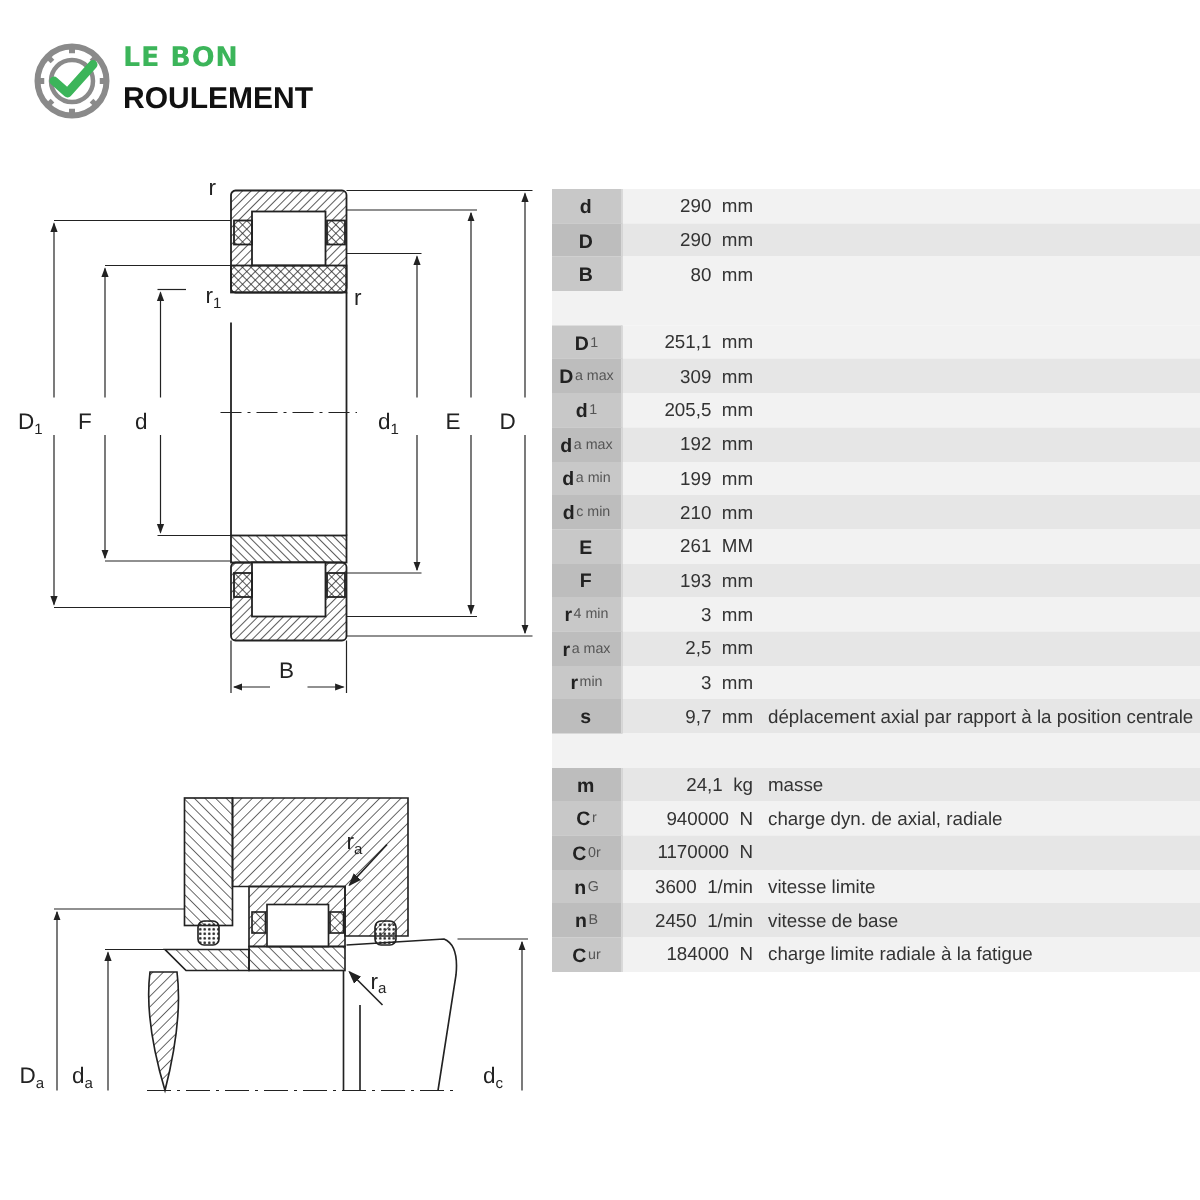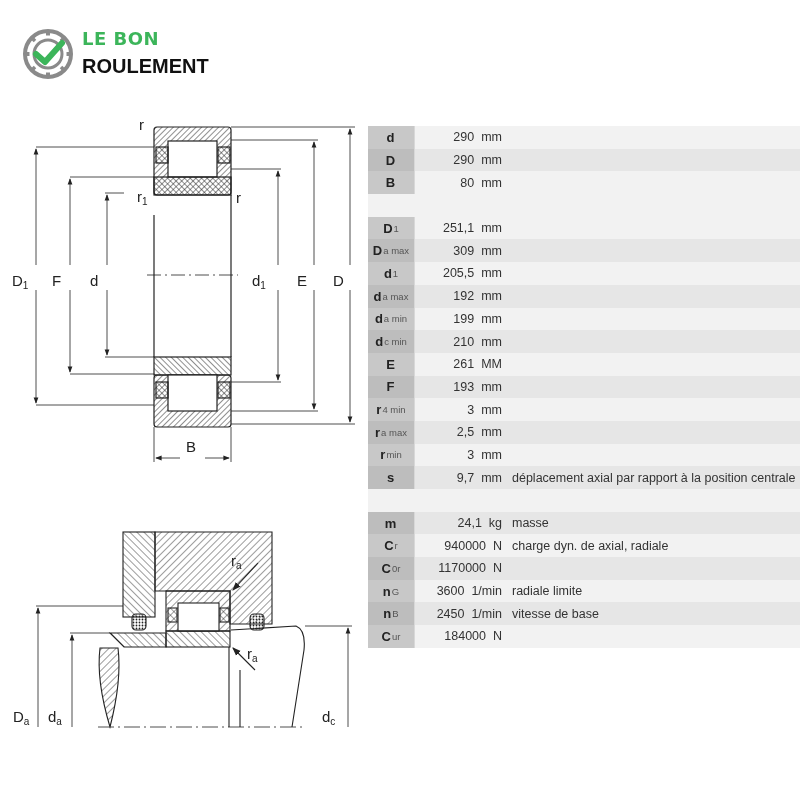--- a/index.html
+++ b/index.html
@@ -331,30 +331,31 @@
         <sub>0r</sub>
       </div>
     <div class="cell-val"><span>1170000</span>&nbsp; <span>N</span></div>
   </div>
   <div class="row odd">
     <div class="cell-key">
         <span>n</span>
         <sub>G</sub>
       </div>
     <div class="cell-val"><span>3600</span>&nbsp; <span>1/min</span></div>
-    <div class="cell-desc">radiale limite</div>
+    <div class="cell-desc">vitesse limite</div>
   </div>
   <div class="row even">
     <div class="cell-key">
         <span>n</span>
         <sub>B</sub>
       </div>
     <div class="cell-val"><span>2450</span>&nbsp; <span>1/min</span></div>
     <div class="cell-desc">vitesse de base</div>
   </div>
   <div class="row odd">
     <div class="cell-key">
         <span>C</span>
         <sub>ur</sub>
       </div>
     <div class="cell-val"><span>184000</span>&nbsp; <span>N</span></div>
+    <div class="cell-desc">charge limite radiale à la fatigue</div>
   </div>
 </div>
 
 </body></html>

